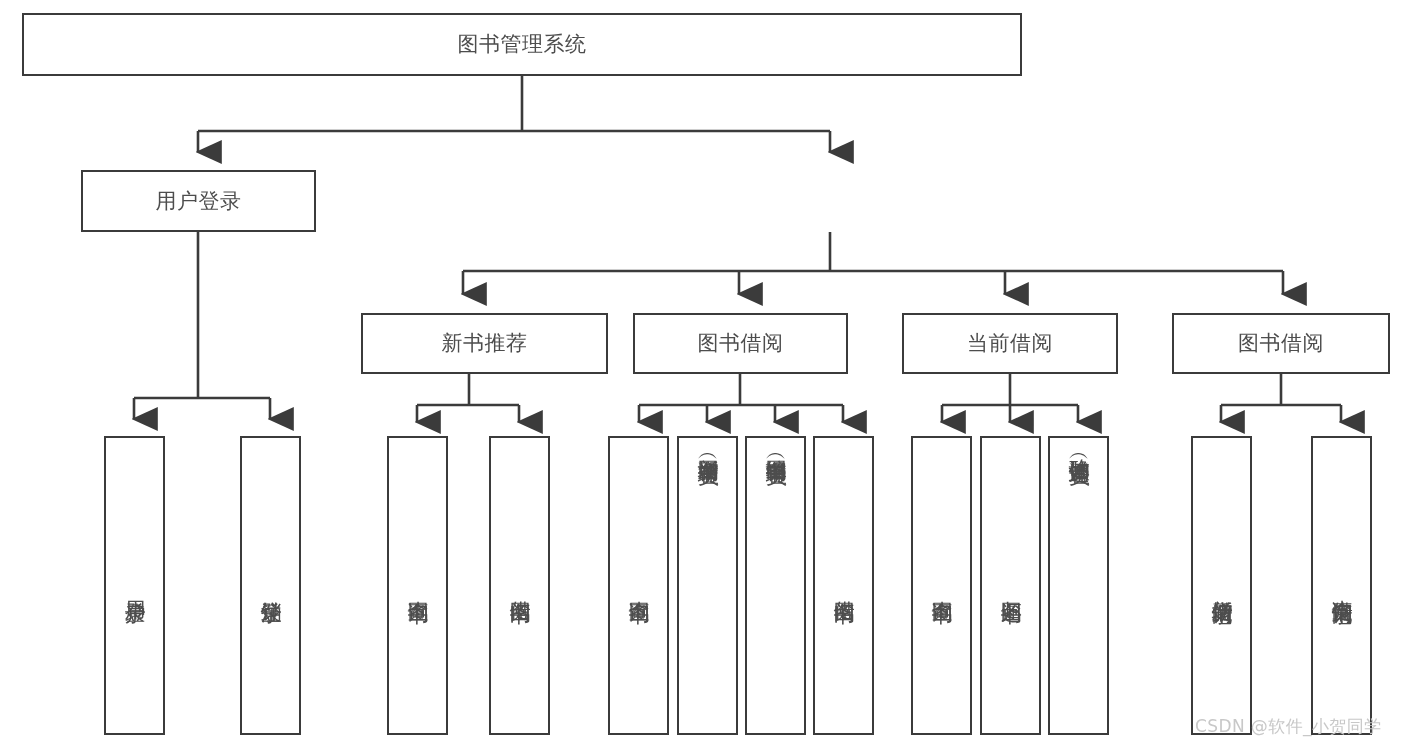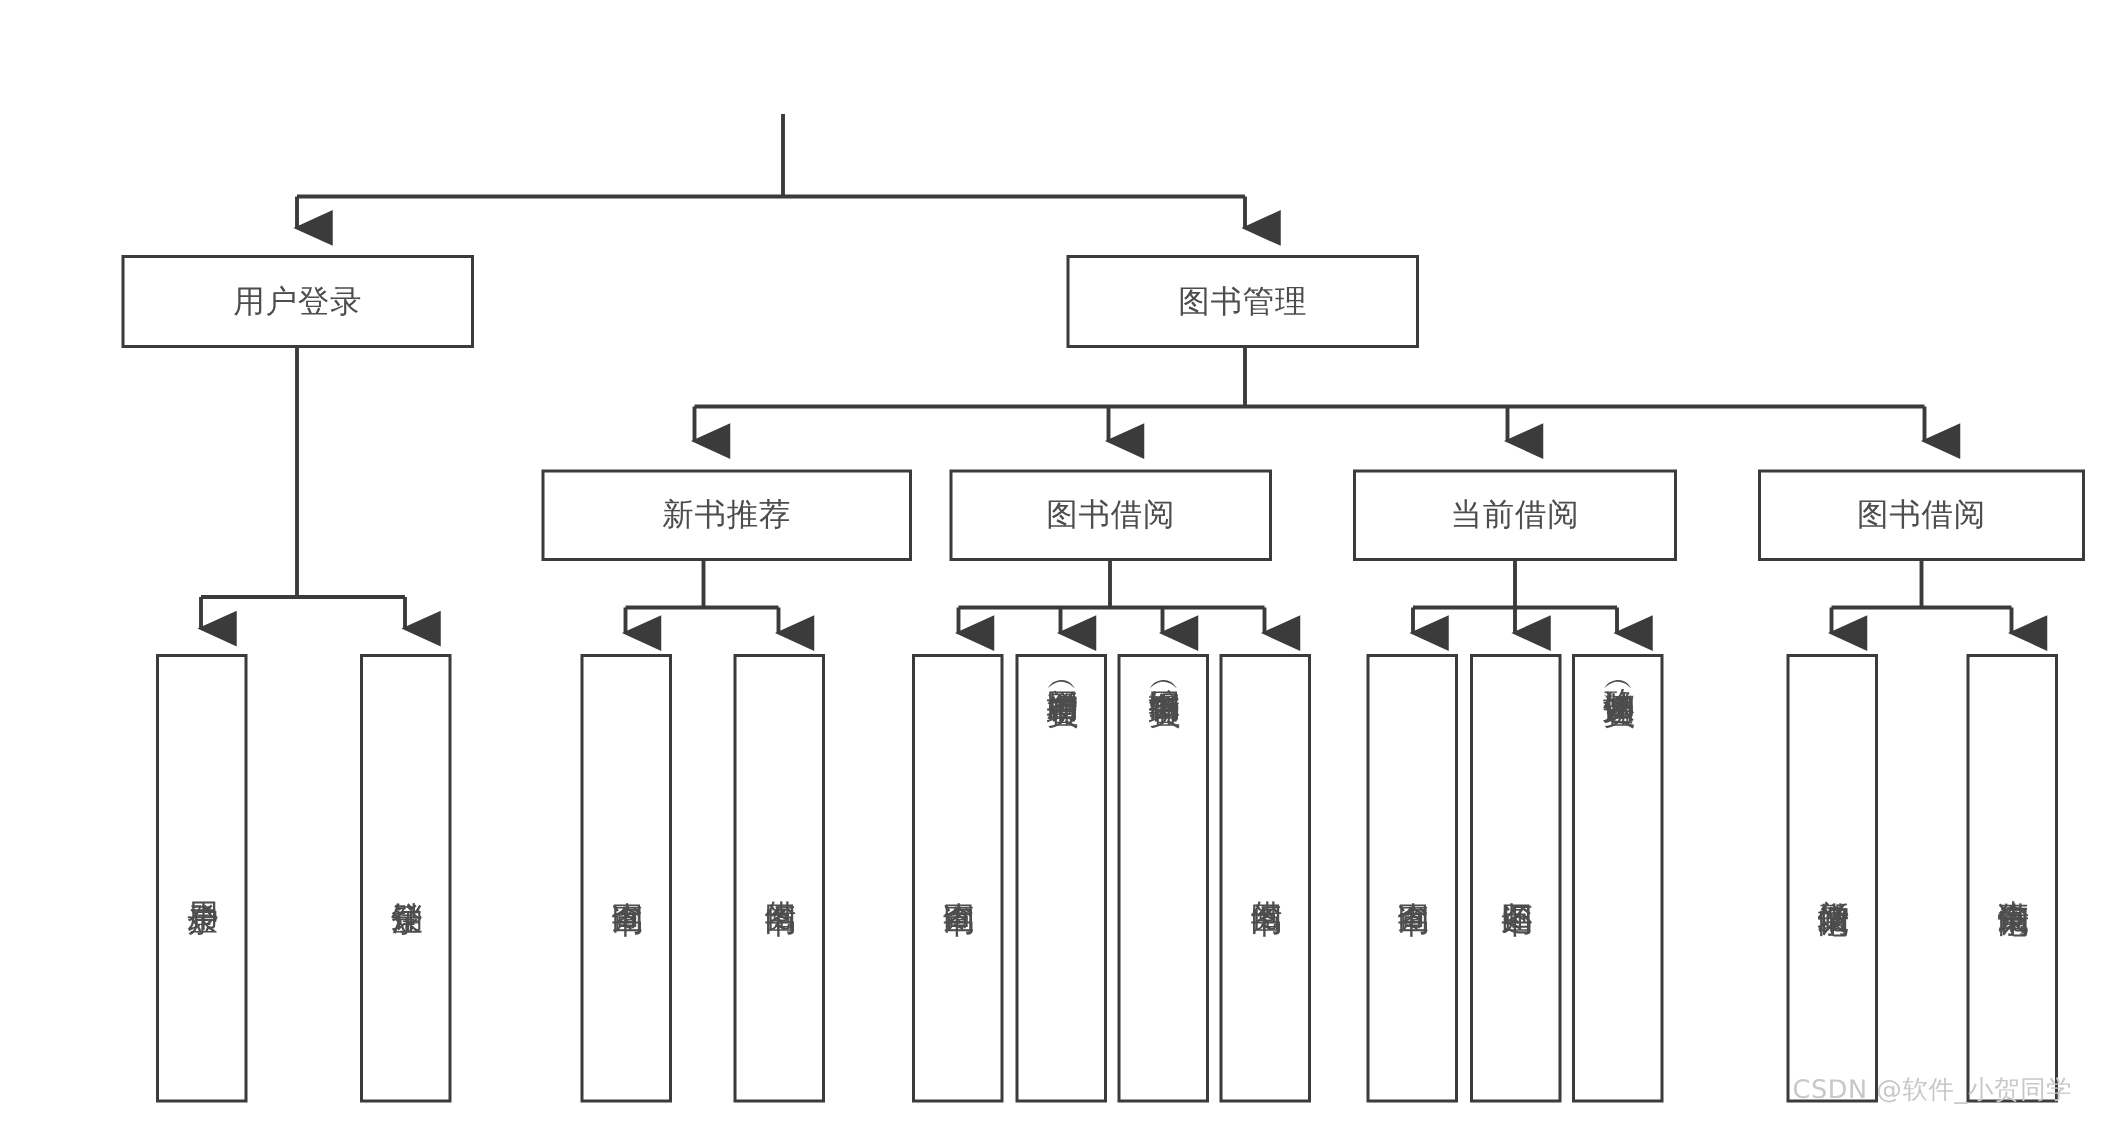--- a/index.html
+++ b/index.html
@@ -122,27 +122,27 @@
       <path d="M 1010 405 L 1010 422" marker-end="url(#arrow)"></path>
       <path d="M 1078 405 L 1078 422" marker-end="url(#arrow)"></path>
 
       <path d="M 1281 374 L 1281 405"></path>
       <path d="M 1221 405 L 1341 405"></path>
       <path d="M 1221 405 L 1221 422" marker-end="url(#arrow)"></path>
       <path d="M 1341 405 L 1341 422" marker-end="url(#arrow)"></path>
     </g>
   </svg>
 
+  <div class="node horiz root" style="left:22px; top:13px; width:1000px; height:63px;">
+    <span class="node-label">图书管理系统</span>
+  </div>
 
   <div class="node horiz" style="left:81px; top:170px; width:235px; height:62px;">
     <span class="node-label">用户登录</span>
   </div>
-  <div class="node horiz" style="left:711px; top:170px; width:235px; height:62px;">
-    <span class="node-label">图书管理</span>
-  </div>
 
   <div class="node horiz" style="left:361px; top:313px; width:247px; height:61px;">
     <span class="node-label">新书推荐</span>
   </div>
   <div class="node horiz" style="left:902px; top:313px; width:216px; height:61px;">
     <span class="node-label">当前借阅</span>
   </div>
   <div class="node horiz" style="left:633px; top:313px; width:215px; height:61px;">
     <span class="node-label">图书借阅</span>
   </div>

